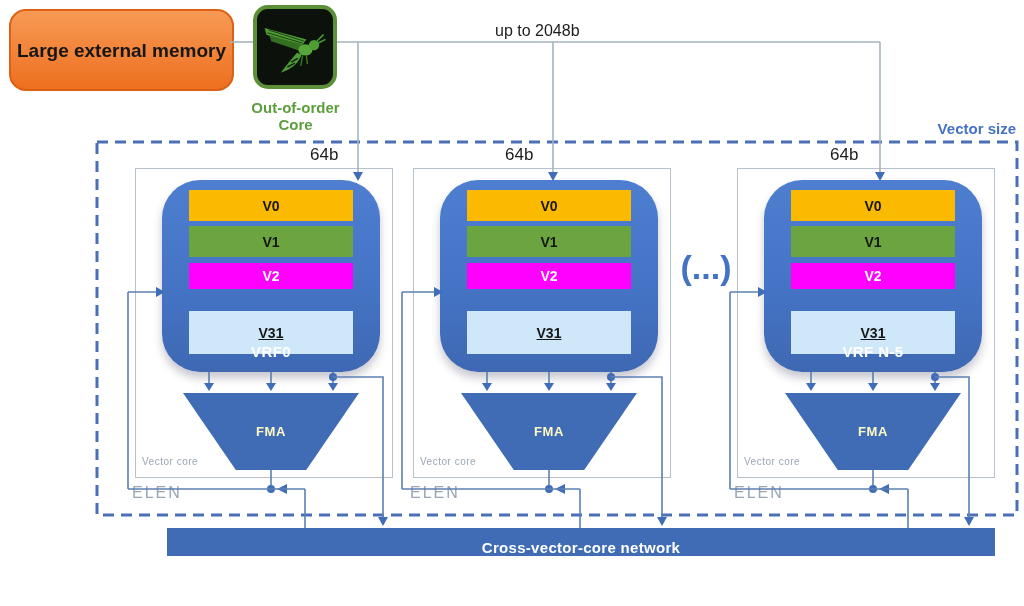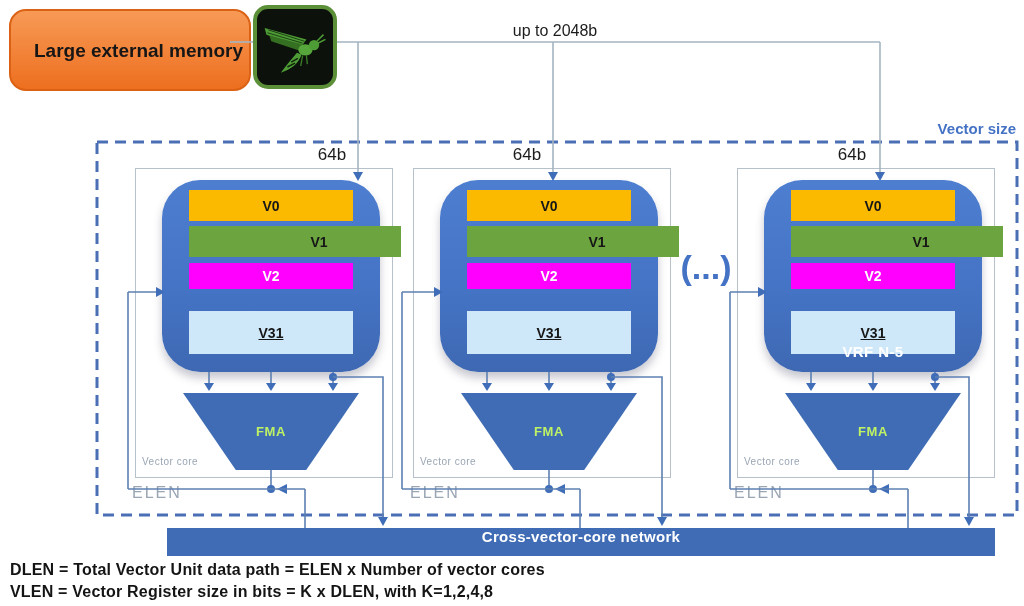--- a/index.html
+++ b/index.html
@@ -3,69 +3,69 @@
 <meta charset="utf-8">
 <style>
   html,body{margin:0;padding:0;background:#fff;}
   #stage{position:relative;width:1024px;height:606px;background:#ffffff;overflow:hidden;
          font-family:"Liberation Sans", sans-serif;}
 
   
   .memory-box{position:absolute;left:9px;top:9px;width:221px;height:78px;
     background:linear-gradient(180deg,#F79A56 0%,#F0únor7C2E 45%,#ED6F1F 100%);
     background:linear-gradient(180deg,#F79A56 0%,#ED6F1F 100%);
-    border:2px solid #DB6214;border-radius:17px;display:flex;align-items:center;justify-content:center;padding-left:17px;}
+    border:2px solid #DB6214;border-radius:17px;display:flex;align-items:center;justify-content:center;}
   .memory-box span{font-weight:bold;font-size:19px;line-height:23px;color:#161616;text-align:center;}
 
   
   .ooo-logo{position:absolute;left:253px;top:5px;width:84px;height:84px;background:#0c110b;
     border:4px solid #5B9038;border-radius:15px;box-sizing:border-box;overflow:hidden;}
   .ooo-label{position:absolute;left:238px;top:99px;width:115px;text-align:center;
     color:#5C9E3B;font-weight:bold;font-size:15px;line-height:17px;}
 
   
-  .bus-label{position:absolute;left:495px;top:22px;width:120px;text-align:center;
+  .bus-label{position:absolute;left:495px;top:22px;width:120px;text-align:left;
     font-size:16px;color:#1c1c1c;}
 
   
   .vu-label{position:absolute;left:896px;top:120px;width:120px;text-align:right;
     color:#4472C4;font-weight:bold;font-size:15px;}
 
   
-  .b64{position:absolute;top:145px;width:44px;text-align:center;font-size:17px;color:#1c1c1c;}
+  .b64{position:absolute;top:145px;width:44px;text-align:left;font-size:17px;color:#1c1c1c;}
   .b64.c0{left:310px}.b64.c1{left:505px}.b64.c2{left:830px}
 
   
   .core{position:absolute;top:168px;width:258px;height:310px;}
   .core.c0{left:135px}.core.c1{left:413px}.core.c2{left:737px}
   .core-box{position:absolute;left:0;top:0;right:0;bottom:0;border:1px solid #b7c1cc;}
   .vrf{position:absolute;left:27px;top:12px;width:218px;height:192px;border-radius:38px;
     background:linear-gradient(180deg,#4e7ecf 0%,#4574c6 55%,#3e68b2 100%);
     box-shadow:0 6px 9px rgba(70,70,100,.30);}
   .reg{position:absolute;left:27px;width:164px;border-radius:0;display:flex;
     align-items:center;justify-content:center;font-weight:bold;font-size:14px;color:#161616;}
   .reg-v0{top:10px;height:31px;background:#FBB900;}
-  .reg-v1{top:46px;height:31px;background:#6CA43F;padding-left:48px;}
+  .reg-v1{top:46px;height:31px;background:#6CA43F;}
   .reg-v2{top:83px;height:26px;background:#FF00FF;color:#ffffff;}
   .reg-v31{top:131px;height:43px;background:#CFE8F9;text-decoration:underline;}
   .vrf-name{position:absolute;left:0;top:163px;width:100%;text-align:center;
     color:#ffffff;font-weight:bold;font-size:15px;letter-spacing:.4px;}
   .fma{position:absolute;left:48px;top:225px;width:176px;height:77px;background:#3f6cb5;
     clip-path:polygon(0 0,100% 0,70% 100%,30% 100%);display:flex;align-items:center;justify-content:center;}
-  .fma span{color:#bef264;font-weight:bold;font-size:13px;letter-spacing:.6px;}
+  .fma span{color:#fef9c3;font-weight:bold;font-size:13px;letter-spacing:.6px;}
   .core-name{position:absolute;left:7px;top:288px;color:#9aa6b4;font-size:10px;letter-spacing:.5px;text-align:center;}
   .elen{position:absolute;left:-3px;top:316px;color:#9aa6b4;font-size:16px;letter-spacing:2px;}
 
   
   .ellipsis{position:absolute;left:678px;top:248px;width:56px;text-align:center;
     color:#4472C4;font-weight:bold;font-size:34px;}
 
   
   .network-bar{position:absolute;left:167px;top:528px;width:828px;height:28px;background:#3f6cb5;
-    display:flex;align-items:flex-start;justify-content:center;}
+    display:flex;align-items:flex-end;justify-content:center;}
   .network-bar span{color:#fff;font-weight:bold;font-size:15px;letter-spacing:.3px;}
 
   
   .notes{position:absolute;left:10px;top:559px;color:#141414;font-size:16px;
     font-weight:600;line-height:22px;letter-spacing:.2px;}
 
   
   svg.overlay{position:absolute;left:0;top:0;width:1024px;height:606px;pointer-events:none;}
   .wire{stroke:#5d80b2;stroke-width:1.6;fill:none;}
   .buswire{stroke:#a4b5c1;stroke-width:1.6;fill:none;}
@@ -88,20 +88,24 @@
       <path d="M13,28 L50,38 L45,44 L15,34 Z" fill="#356F22"></path>
       <path d="M12,22 L50,34 M11,25 L48,36" stroke="#1a3a12" stroke-width="1"></path>
       <ellipse cx="51" cy="43" rx="7.5" ry="6" fill="#57A63B"></ellipse>
       <circle cx="60" cy="38" r="5.5" fill="#4E9C35"></circle>
       <path d="M63,34 L70,27 M64,36 L72,32" stroke="#4E9C35" stroke-width="1.6" fill="none"></path>
       <path d="M47,48 C44,57 36,64 25,67 C31,59 37,52 42,46 Z" fill="#4E9C35"></path>
       <path d="M43,52 L36,56 M40,57 L32,61" stroke="#12250c" stroke-width="1.6"></path>
       <path d="M48,49 L46,60 M52,49 L53,58" stroke="#3b7f27" stroke-width="1.4"></path>
     </svg>
   </div>
+  <div class="ooo-label">
+    <span>Out-of-order</span><br>
+    <span>Core</span>
+  </div>
 
   <div class="bus-label">up to 2048b</div>
 
   <div class="vu-label">Vector size</div>
 
   <div class="b64 c0">64b</div>
   <div class="b64 c1">64b</div>
   <div class="b64 c2">64b</div>
 
   <div class="core c0">
@@ -112,20 +116,21 @@
         </div>
       <div class="reg reg-v1">
           <span>V1</span>
         </div>
       <div class="reg reg-v2">
           <span>V2</span>
         </div>
       <div class="reg reg-v31">
           <span>V31</span>
         </div>
+      <div class="vrf-name">VRF0</div>
     </div>
     <div class="fma">
         <span>FMA</span>
       </div>
     <div class="core-name">Vector core</div>
     <div class="elen">ELEN</div>
   </div>
 
   <div class="core c1">
     <div class="core-box"></div>
@@ -173,24 +178,20 @@
         <span>FMA</span>
       </div>
     <div class="core-name">Vector core</div>
     <div class="elen">ELEN</div>
   </div>
 
   <div class="network-bar">
     <span>Cross-vector-core network</span>
   </div>
 
-  <div class="notes">
-    <div>DLEN = Total Vector Unit data path = ELEN x Number of vector cores</div>
-    <div>VLEN = Vector Register size in bits  = K x DLEN, with K=1,2,4,8</div>
-  </div>
 
   <svg class="overlay" viewBox="0 0 1024 606">
 
     <rect class="dash" x="97" y="142" width="920" height="373"></rect>
 
     <g>
       <path class="buswire" d="M230,42 H253"></path>
       <path class="buswire" d="M337,42 H880"></path>
       <path class="buswire" d="M358,42 V174"></path>
       <path class="buswire" d="M553,42 V174"></path>

